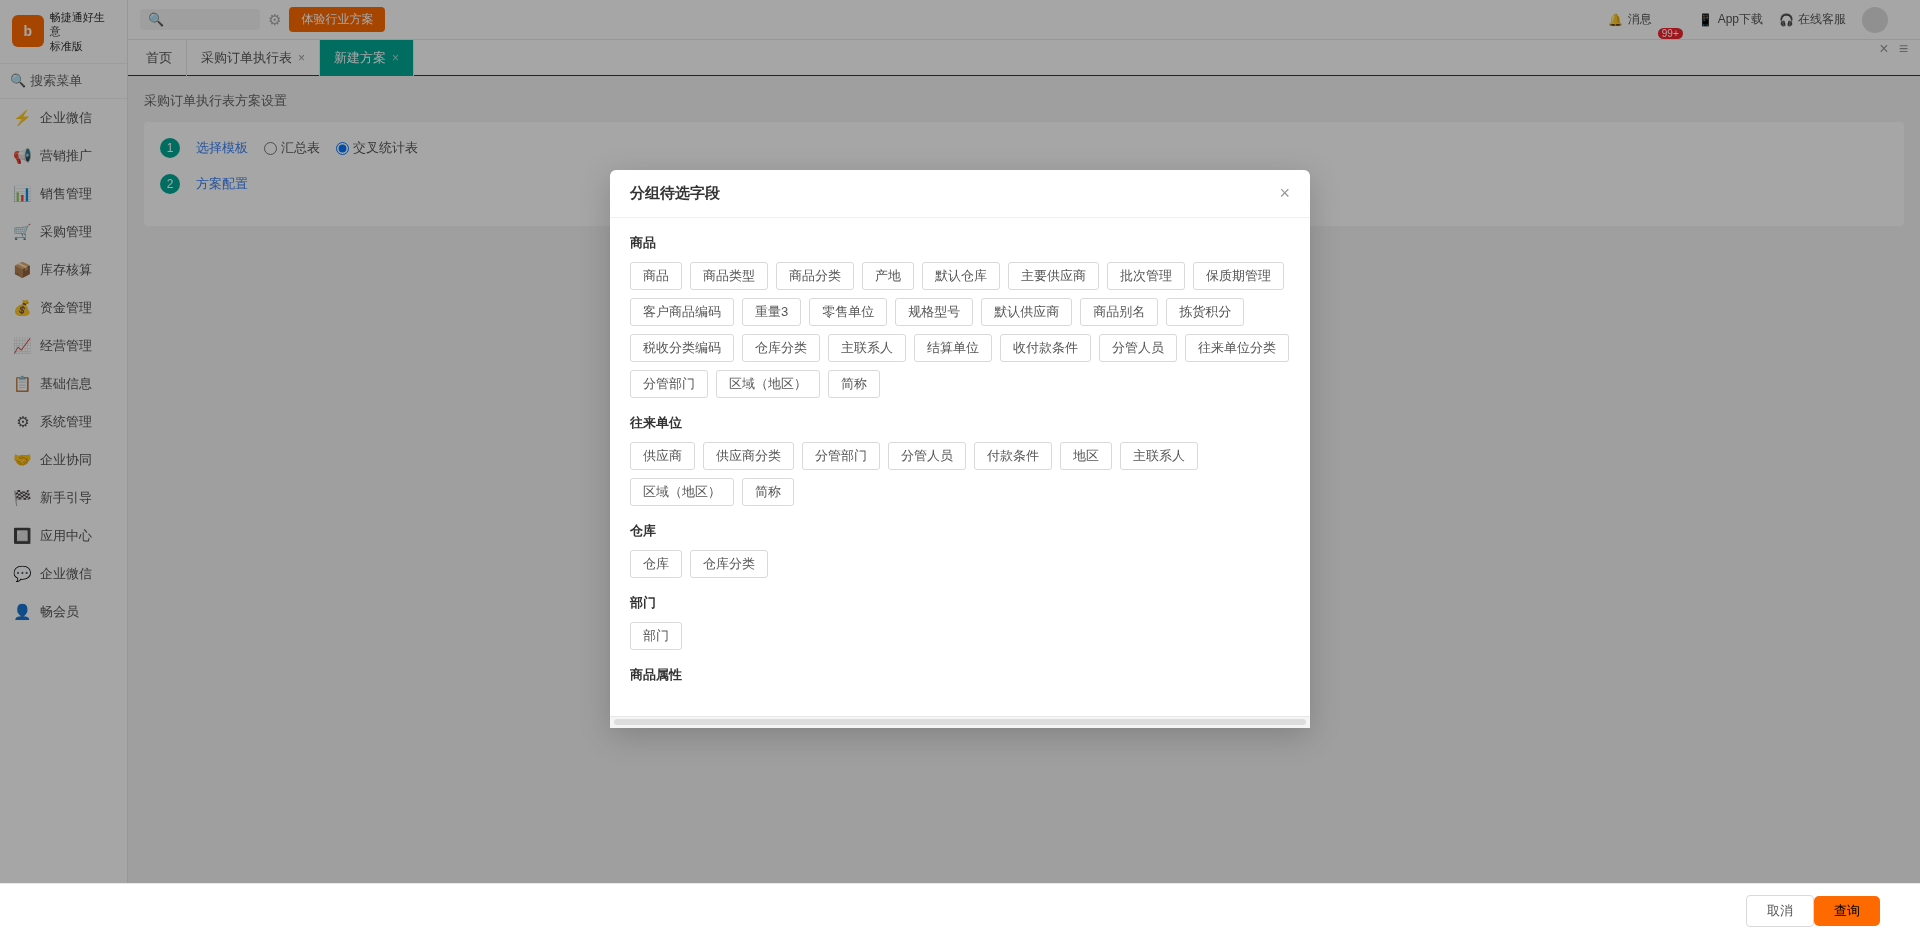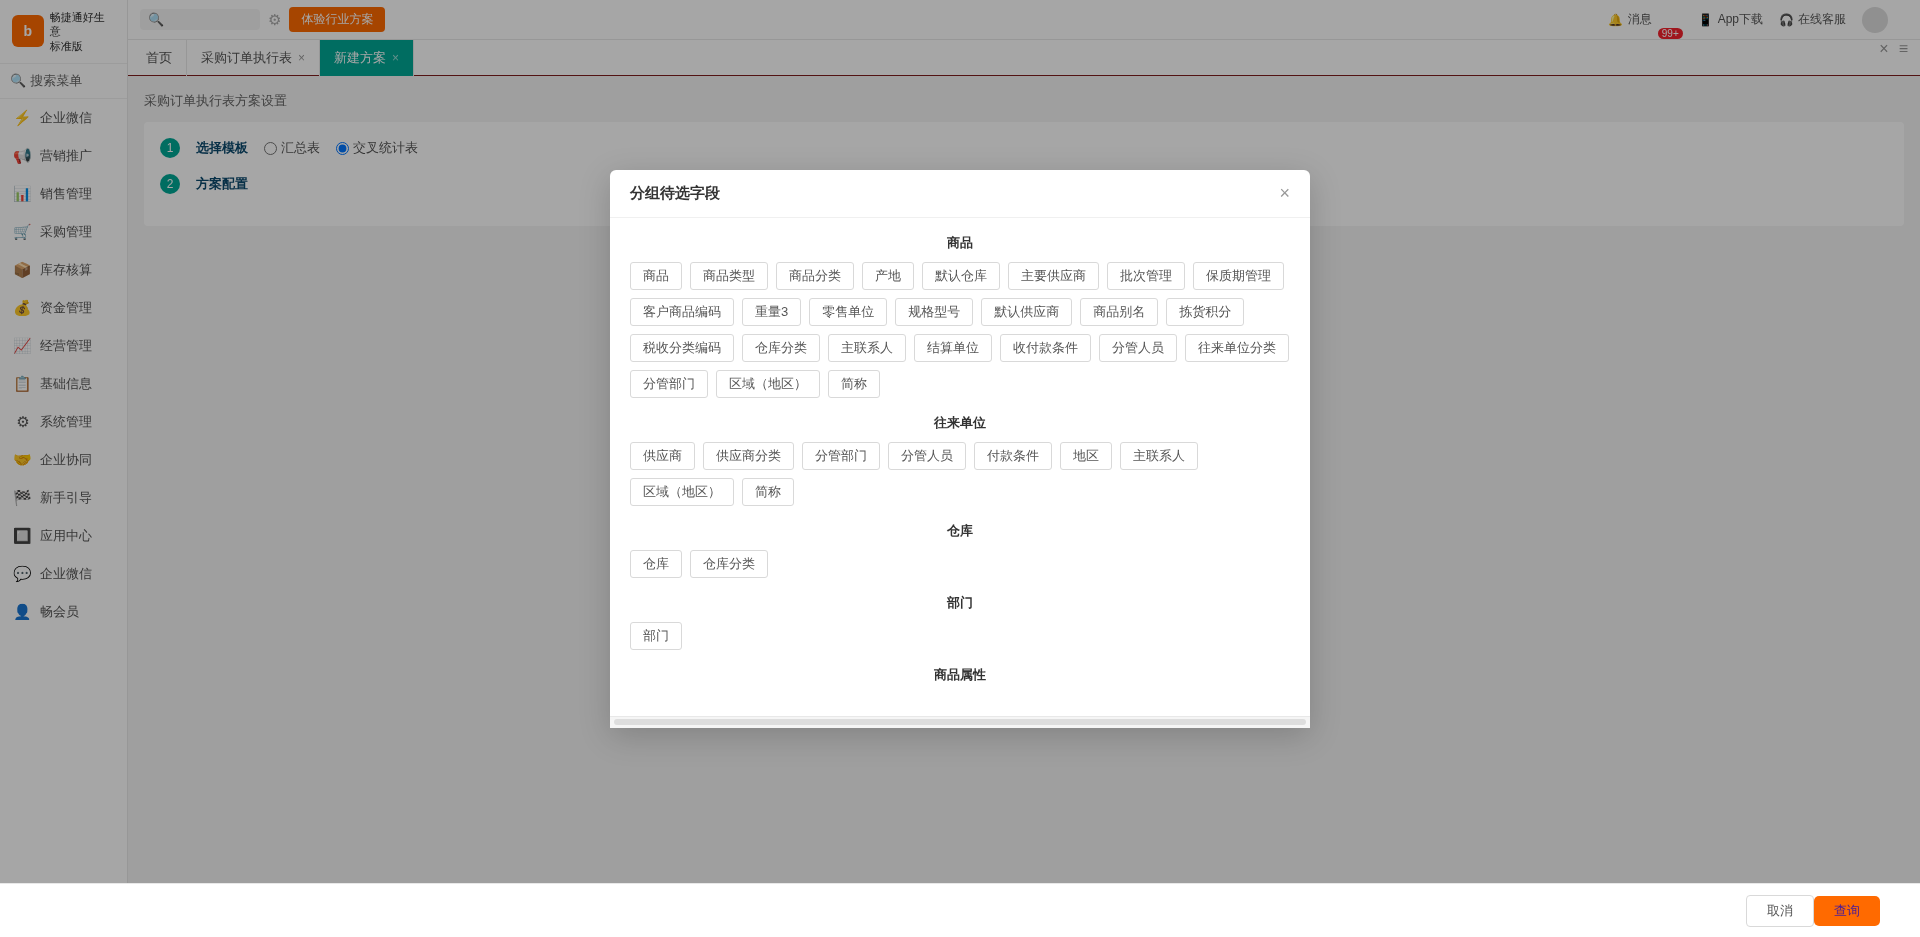--- a/index.html
+++ b/index.html
@@ -63,27 +63,27 @@
     .main-content {
       position: fixed; top: 76px; left: 128px; right: 0; bottom: 0; background: #f5f5f5; overflow: auto;
     }
     .content-wrap { padding: 16px; }
     .breadcrumb { font-size: 13px; color: #666; margin-bottom: 12px; }
 
     
     .form-area { background: #fff; border-radius: 4px; padding: 16px; }
     .step-row { display: flex; align-items: center; gap: 16px; margin-bottom: 16px; }
     .step-badge { background: #00a896; color: #fff; border-radius: 50%; width: 20px; height: 20px; display: flex; align-items: center; justify-content: center; font-size: 12px; flex-shrink: 0; }
-    .step-label { font-size: 13px; color: #0c4a6e; font-weight: bold; }
+    .step-label { font-size: 13px; color: #3b82f6; font-weight: normal; }
     .radio-group { display: flex; gap: 16px; align-items: center; }
     .radio-item { display: flex; align-items: center; gap: 4px; font-size: 13px; color: #555; cursor: pointer; }
 
     
     .modal-overlay {
-      position: fixed; inset: 0; background: rgba(0,0,0,0.35); z-index: 100; display: flex; align-items: center; justify-content: center; text-align: center;
+      position: fixed; inset: 0; background: rgba(0,0,0,0.35); z-index: 100; display: flex; align-items: center; justify-content: center;
     }
     .modal {
       background: #fff; border-radius: 6px; width: 700px; max-height: 600px;
       display: flex; flex-direction: column; box-shadow: 0 8px 32px rgba(0,0,0,0.18);
     }
     .modal-header {
       display: flex; align-items: center; justify-content: space-between;
       padding: 14px 20px; border-bottom: 1px solid #f0f0f0; flex-shrink: 0;
     }
     .modal-title { font-size: 15px; font-weight: bold; color: #333; }
@@ -102,21 +102,21 @@
     
     .modal-body::-webkit-scrollbar { width: 6px; }
     .modal-body::-webkit-scrollbar-thumb { background: #ddd; border-radius: 3px; }
 
     
     .modal-footer-bar {
       position: fixed; bottom: 0; left: 0; right: 0; height: 54px; background: #fff;
       border-top: 1px solid #e8e8e8; display: flex; align-items: center; justify-content: flex-end; padding-right: 40px; z-index: 200;
     }
     .btn-cancel { border: 1px solid #d9d9d9; background: #fff; color: #555; border-radius: 4px; padding: 6px 20px; font-size: 13px; cursor: pointer; }
-    .btn-confirm { background: #ff6a00; color: #4c1d95; border: none; border-radius: 5px; padding: 6px 20px; font-size: 13px; cursor: pointer; }
+    .btn-confirm { background: #ff6a00; color: #000000; border: none; border-radius: 5px; padding: 6px 20px; font-size: 13px; cursor: pointer; }
 
     
     .hscrollbar { background: #f5f5f5; height: 12px; display: flex; align-items: center; padding: 0 4px; border-top: 1px solid #e8e8e8; flex-shrink: 0; }
     .hscrollbar-track { background: #ddd; height: 6px; border-radius: 3px; flex: 1; }
   </style>
 </head>
 <body>
 
 <div class="sidebar">
   <div class="sidebar-logo">

